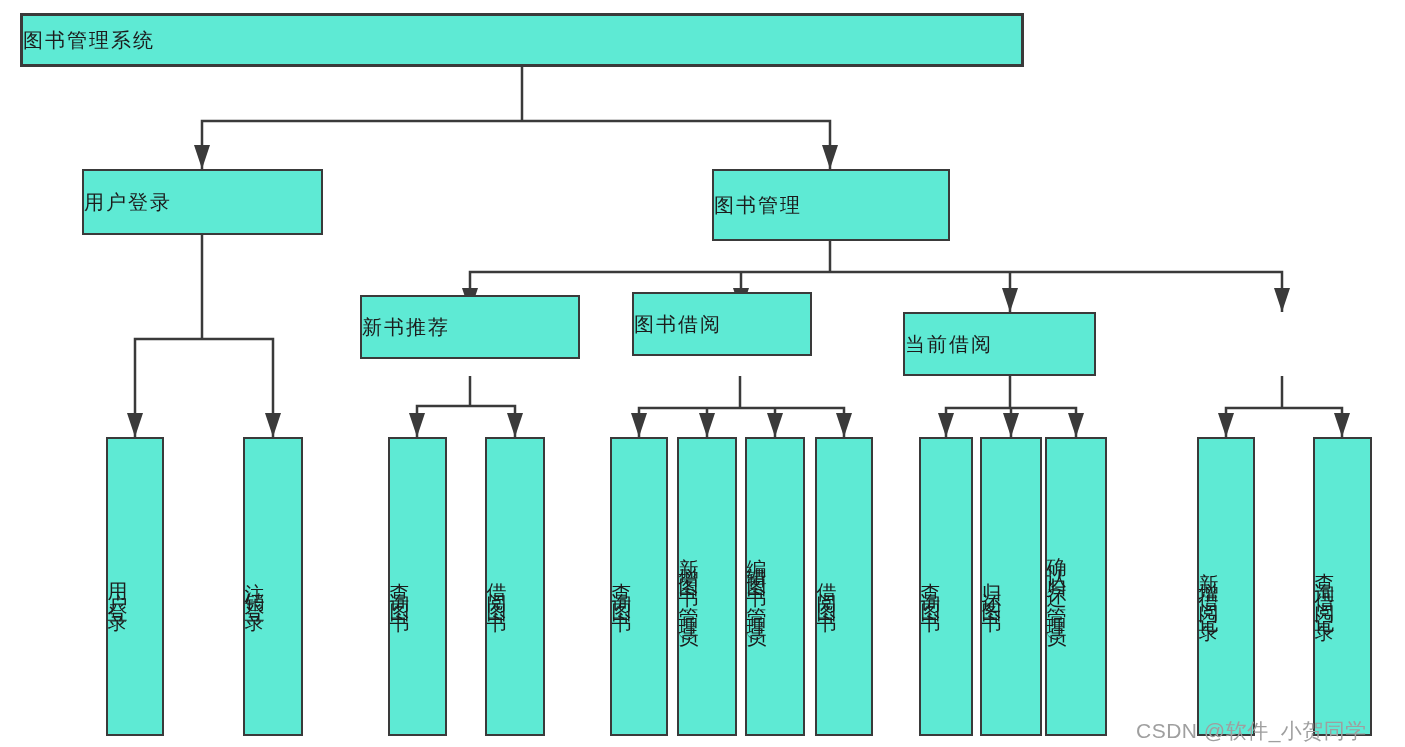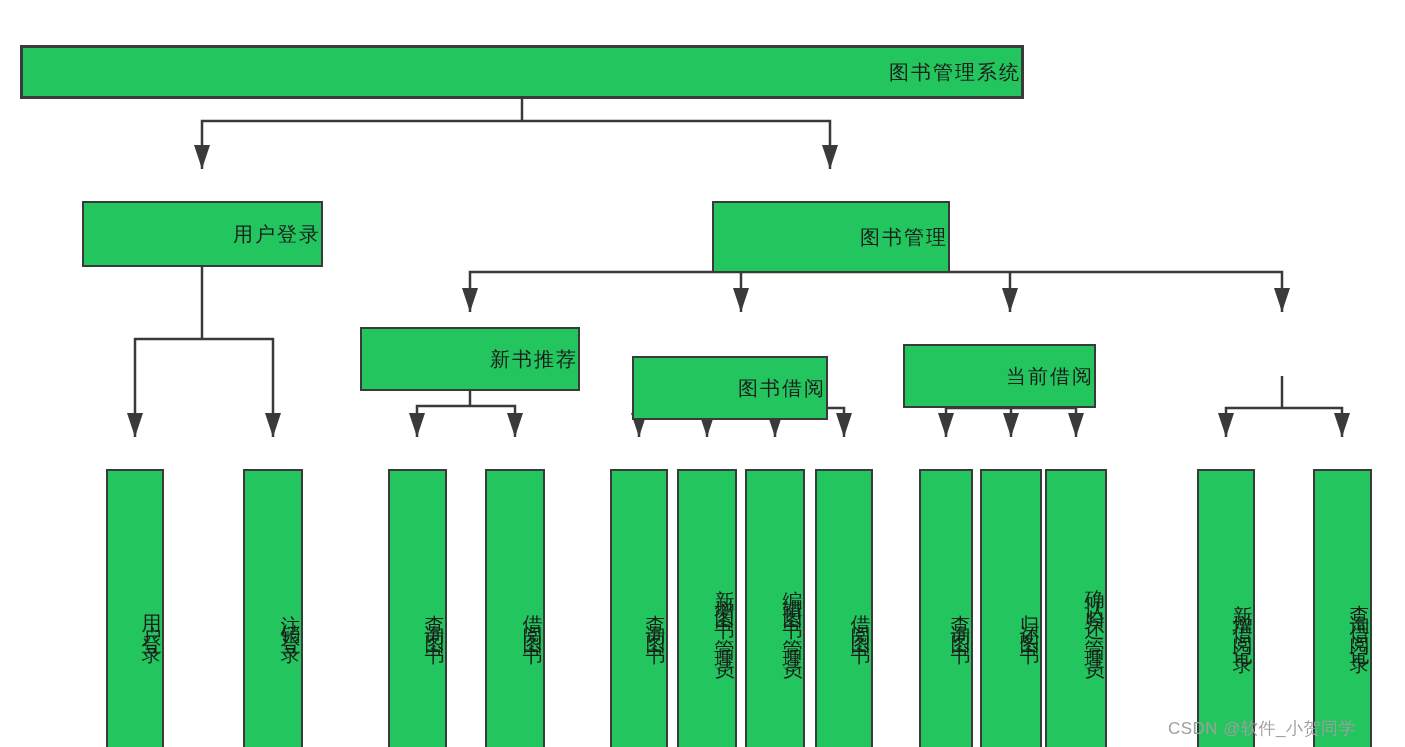--- a/index.html
+++ b/index.html
@@ -4,35 +4,34 @@
 <style>
   html,body{margin:0;padding:0;background:#ffffff;}
   body{
     width:1405px;height:747px;position:relative;overflow:hidden;
     font-family:"Liberation Sans","DejaVu Sans",sans-serif;
     color:#1c1c1c;
   }
   #canvas{position:relative;width:1405px;height:747px;}
   svg.wires{position:absolute;left:0;top:0;z-index:1;}
   .node{
-    position:absolute;box-sizing:border-box;background:#22c55e;
-    border:2.5px solid #3a3a3a;display:flex;align-items:center;justify-content:flex-end;
+    position:absolute;box-sizing:border-box;background:#5eead4;
+    border:2.5px solid #3a3a3a;display:flex;align-items:center;justify-content:flex-start;
     z-index:2;
-    margin-top:32px;
   }
   .node.root{border-width:3px;}
   .node .lbl{font-size:20px;letter-spacing:2px;white-space:nowrap;}
   .node.leaf .lbl{
     writing-mode:vertical-rl;
     font-size:20px;letter-spacing:10px;line-height:1;
     white-space:normal;
   }
   .watermark{
     position:absolute;left:1136px;top:717px;width:220px;
-    font-size:17px;color:#9f9f9f;letter-spacing:0.5px;
+    font-size:21px;color:#9f9f9f;letter-spacing:0.5px;
     z-index:3;text-align:right;white-space:nowrap;
   }
 </style>
 </head>
 <body>
 
 <div id="canvas">
 
   <svg class="wires" width="1405" height="747" viewBox="0 0 1405 747">
     <g stroke="#3a3a3a" stroke-width="2.5" fill="none">
@@ -100,21 +99,21 @@
   <div class="node" style="left:82px;top:169px;width:241px;height:66px">
     <span class="lbl">用户登录</span>
   </div>
   <div class="node" style="left:712px;top:169px;width:238px;height:72px">
     <span class="lbl">图书管理</span>
   </div>
 
   <div class="node" style="left:360px;top:295px;width:220px;height:64px">
     <span class="lbl">新书推荐</span>
   </div>
-  <div class="node" style="left:632px;top:324px;width:196px;height:64px">
+  <div class="node" style="left:632px;top:292px;width:180px;height:64px">
     <span class="lbl">图书借阅</span>
   </div>
   <div class="node" style="left:903px;top:312px;width:193px;height:64px">
     <span class="lbl">当前借阅</span>
   </div>
 
   <div class="node leaf" style="left:106px;top:437px;width:58px;height:299px">
     <span class="lbl">用户登录</span>
   </div>
   <div class="node leaf" style="left:243px;top:437px;width:60px;height:299px">

